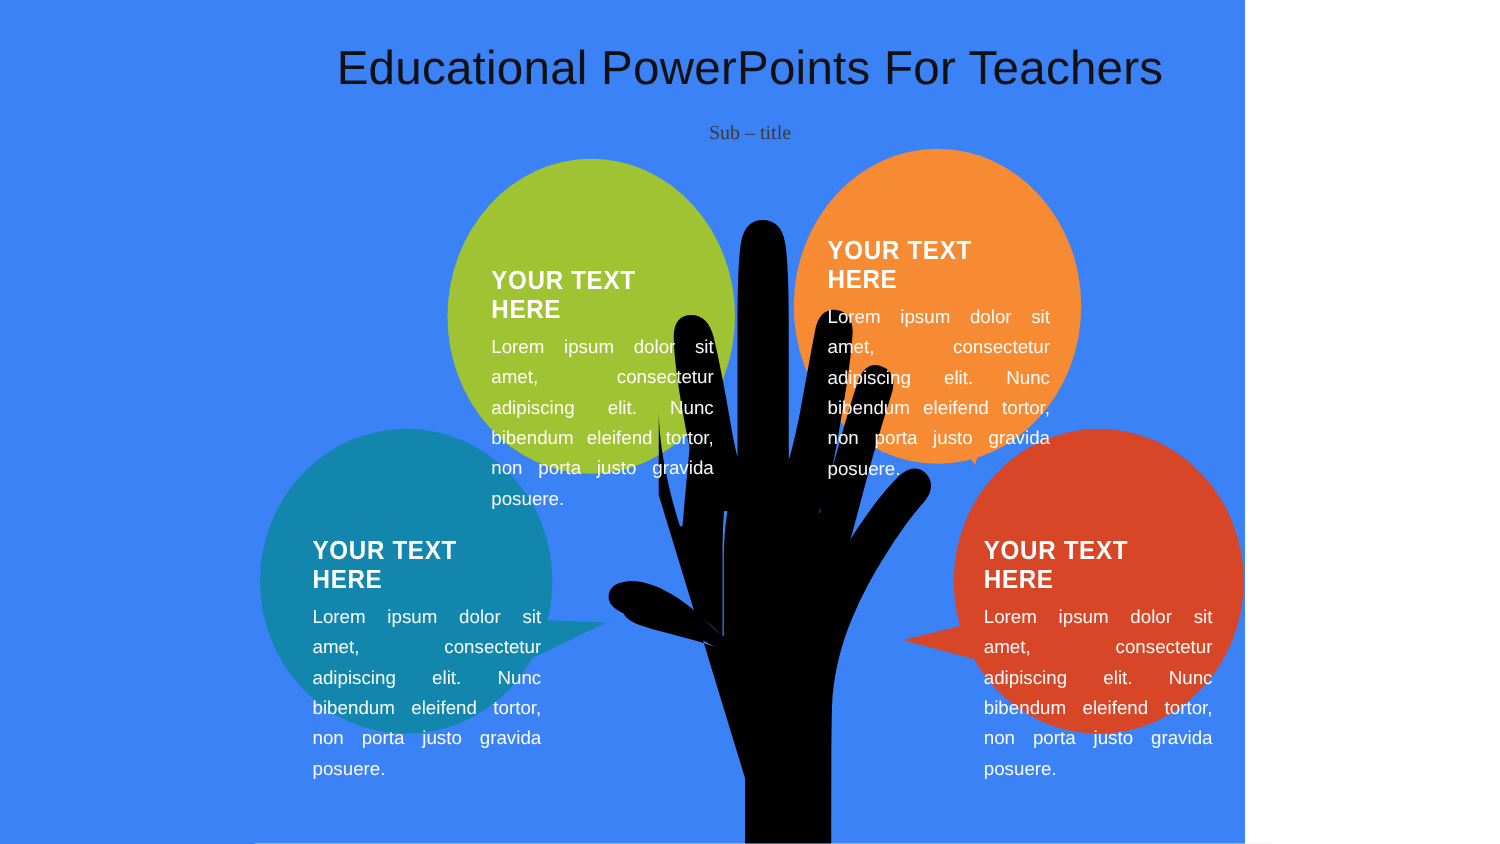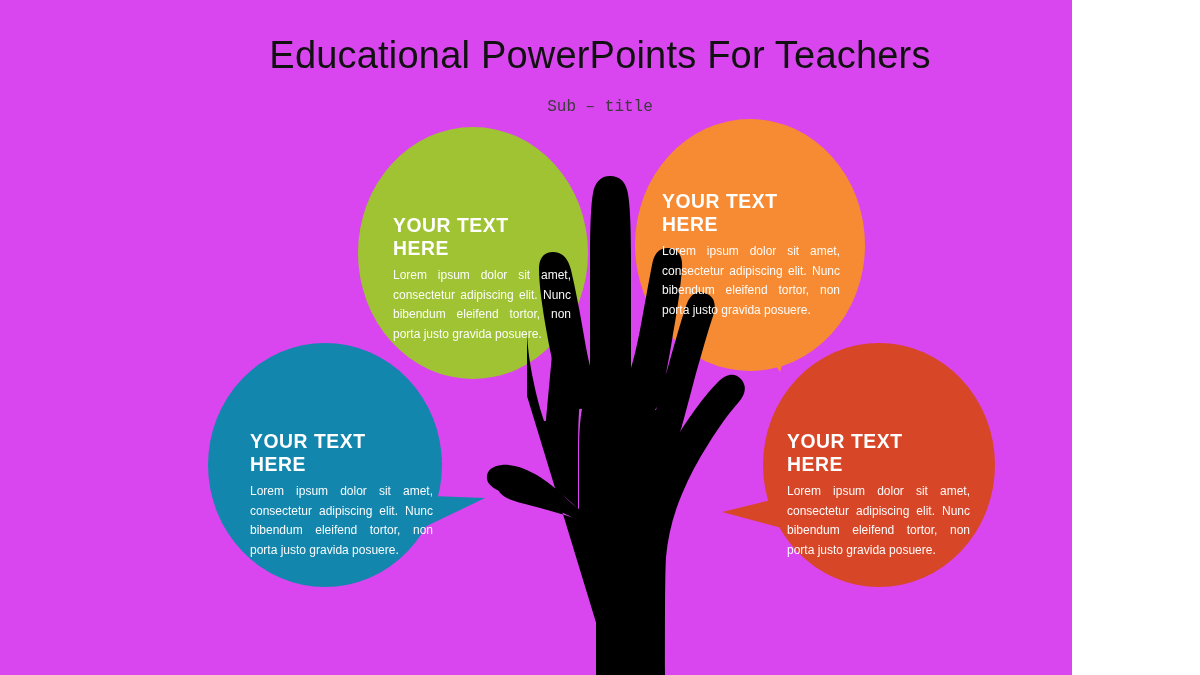--- a/index.html
+++ b/index.html
@@ -4,22 +4,22 @@
 <style>
   * { box-sizing: border-box; margin: 0; padding: 0; }
   html, body {
     width: 1200px; height: 675px;
     background: #ffffff;
     font-family: "Liberation Sans", sans-serif;
     overflow: hidden;
   }
   #slide {
     position: relative;
-    width: 1072px; height: 675px;
-    background: #d946ef;
+    width: 996px; height: 675px;
+    background: #3b82f6;
   }
 
   
   #title {
     position: absolute;
     left: 0; top: 34px;
     width: 1200px;
     text-align: center;
     font-size: 38px;
     font-weight: 400;
@@ -27,21 +27,21 @@
     letter-spacing: .2px;
     font-family: "Liberation Sans", sans-serif;
   }
   #subtitle {
     position: absolute;
     left: 0; top: 98px;
     width: 1200px;
     text-align: center;
     font-size: 16px;
     color: #3b3b3b;
-    font-family: Liberation Mono, monospace;
+    font-family: Liberation Serif, serif;
   }
 
   
   #art {
     position: absolute;
     left: 0; top: 0;
     width: 1200px; height: 675px;
   }
 
   
@@ -54,21 +54,21 @@
     font-size: 21px;
     font-weight: 700;
     letter-spacing: .6px;
     line-height: 1.1;
     margin-bottom: 7px;
     font-family: "Liberation Sans", sans-serif;
     transform: scaleX(.92);
     transform-origin: left center;
   }
   .bubble-body {
-    font-size: 12px;
+    font-size: 15px;
     line-height: 1.62;
     font-family: "Liberation Sans", sans-serif;
     text-align: justify;
     color: rgba(255,255,255,.97);
   }
 
   #txt-green  { left: 393px; top: 192px; width: 178px; }
   #txt-orange { left: 662px; top: 168px; width: 178px; }
   #txt-blue   { left: 250px; top: 408px; width: 183px; }
   #txt-red    { left: 787px; top: 408px; width: 183px; }

